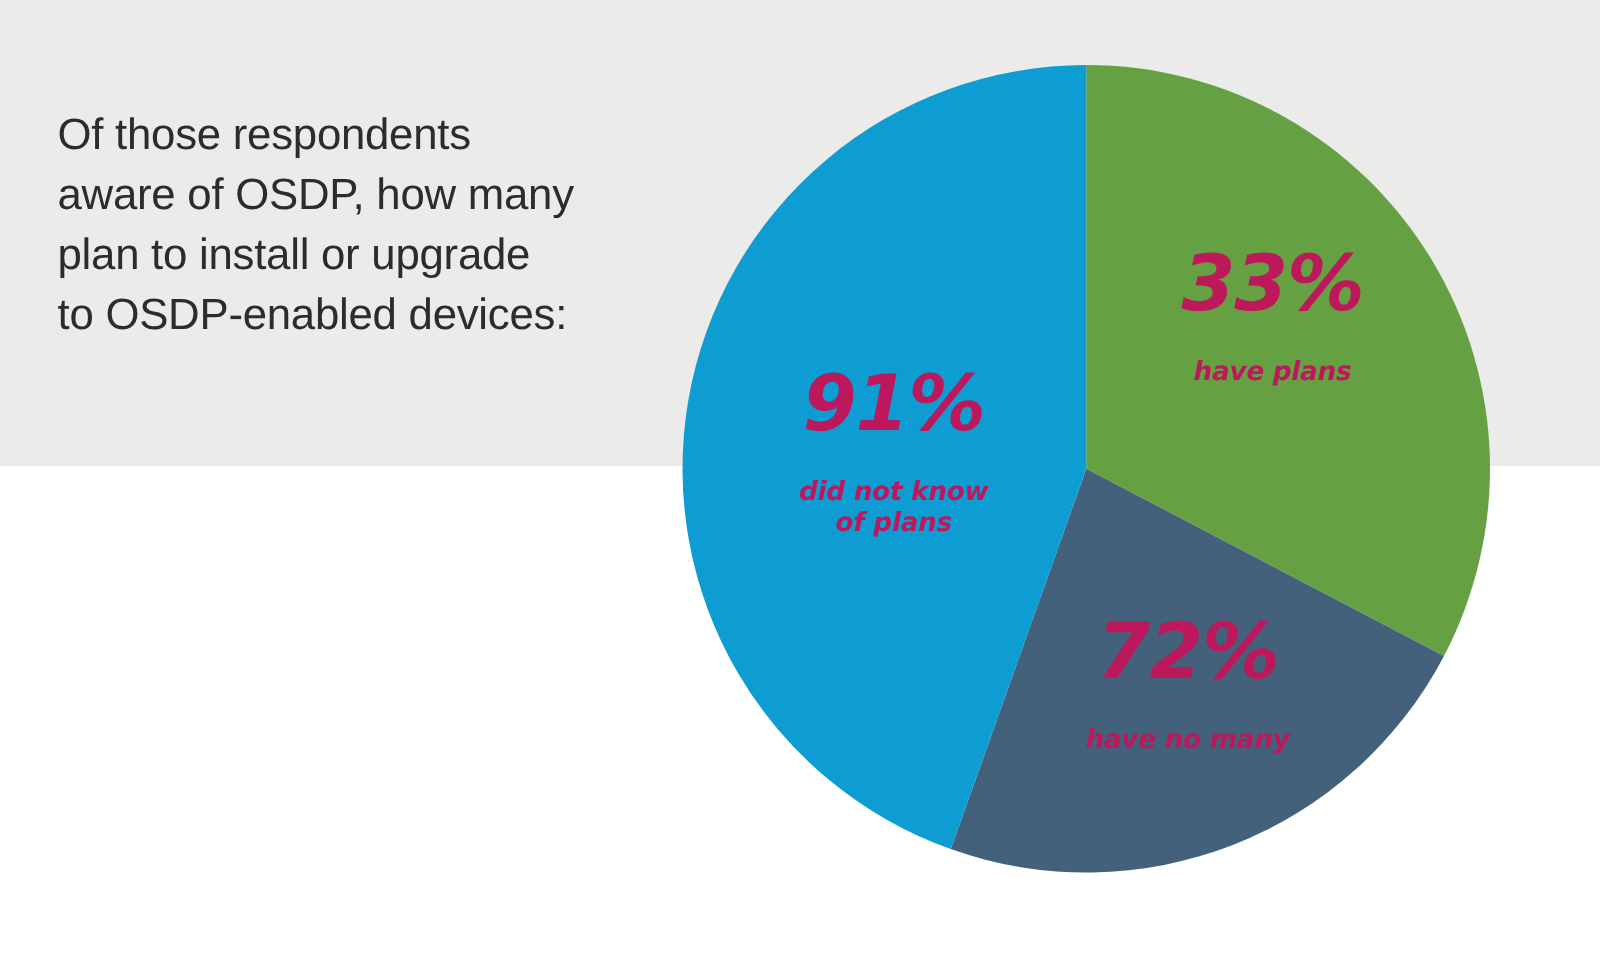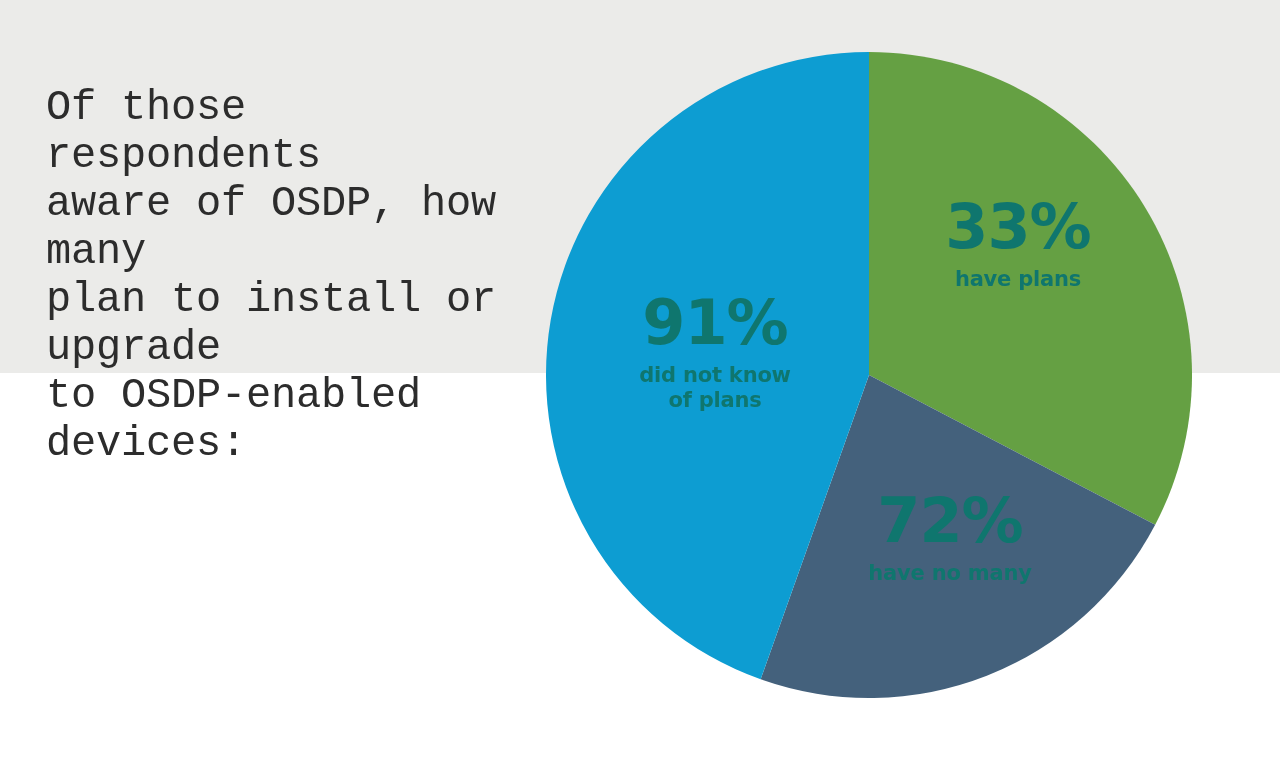--- a/index.html
+++ b/index.html
@@ -37,22 +37,22 @@
     height: 395px;
     background: #ffffff;
     z-index: 1;
   }
   .headline {
     position: absolute;
     left: 46px;
     top: 84px;
     width: 500px;
     z-index: 3;
-    font-family: Liberation Mono, monospace;
-    font-size: 42px;
+    font-family: Liberation Sans, sans-serif;
+    font-size: 35px;
     line-height: 48px;
     font-weight: 300;
     color: #2c2c2c;
     letter-spacing: -0.2px;
     white-space: pre-line;
   }
   .chart-wrap {
     position: absolute;
     left: 546px;
     top: 52px;
@@ -63,37 +63,38 @@
   .chart-wrap svg {
     display: block;
     width: 646px;
     height: 646px;
     overflow: visible;
   }
   .slice-label {
     position: absolute;
     z-index: 4;
     text-align: center;
-    color: #0f766e;
+    color: #be185d;
     font-family: "DejaVu Sans", "Liberation Sans", sans-serif;
     pointer-events: none;
+    font-style: italic;
   }
   .slice-label .pct {
     display: block;
     font-size: 62px;
     font-weight: bold;
     line-height: 1.0;
     letter-spacing: -1px;
   }
   .slice-label .sub {
     display: block;
     font-size: 21px;
     font-weight: bold;
     line-height: 25px;
-    margin-top: 9px;
+    margin-top: 27px;
     letter-spacing: -0.2px;
     white-space: pre-line;
   }
   #label-green {
     left: 888px;
     top: 196px;
     width: 260px;
   }
   #label-blue {
     left: 586px;

